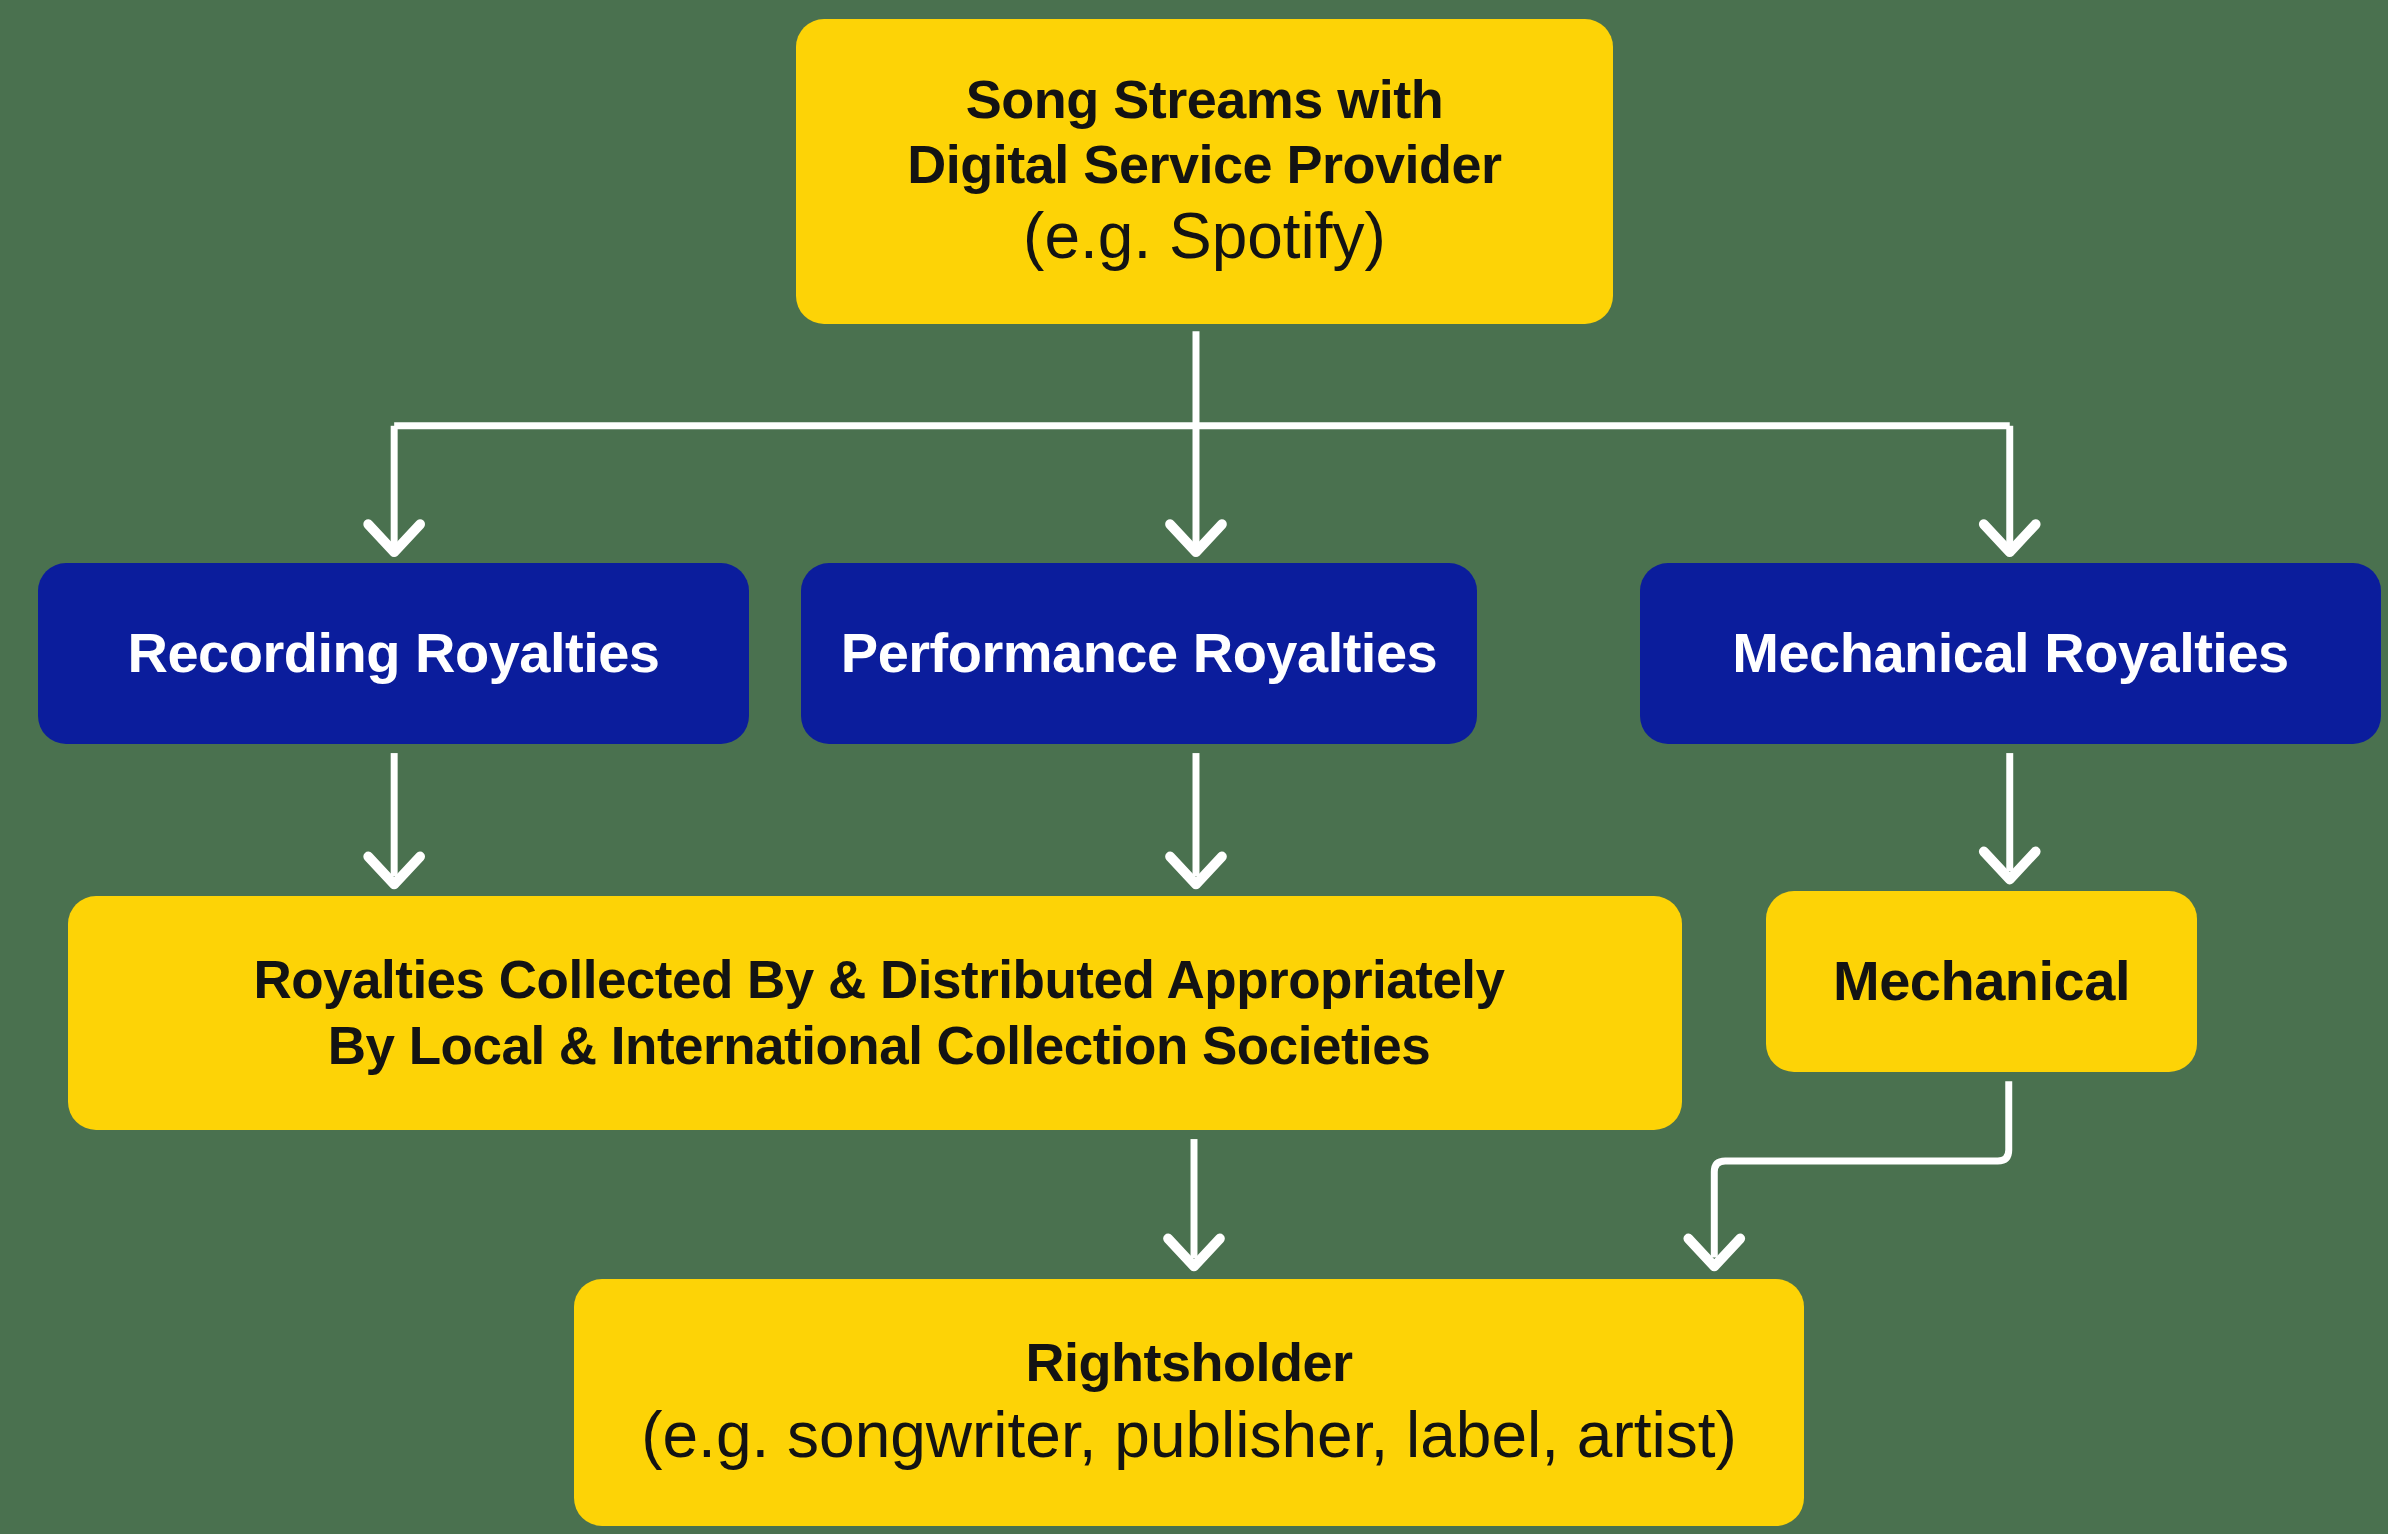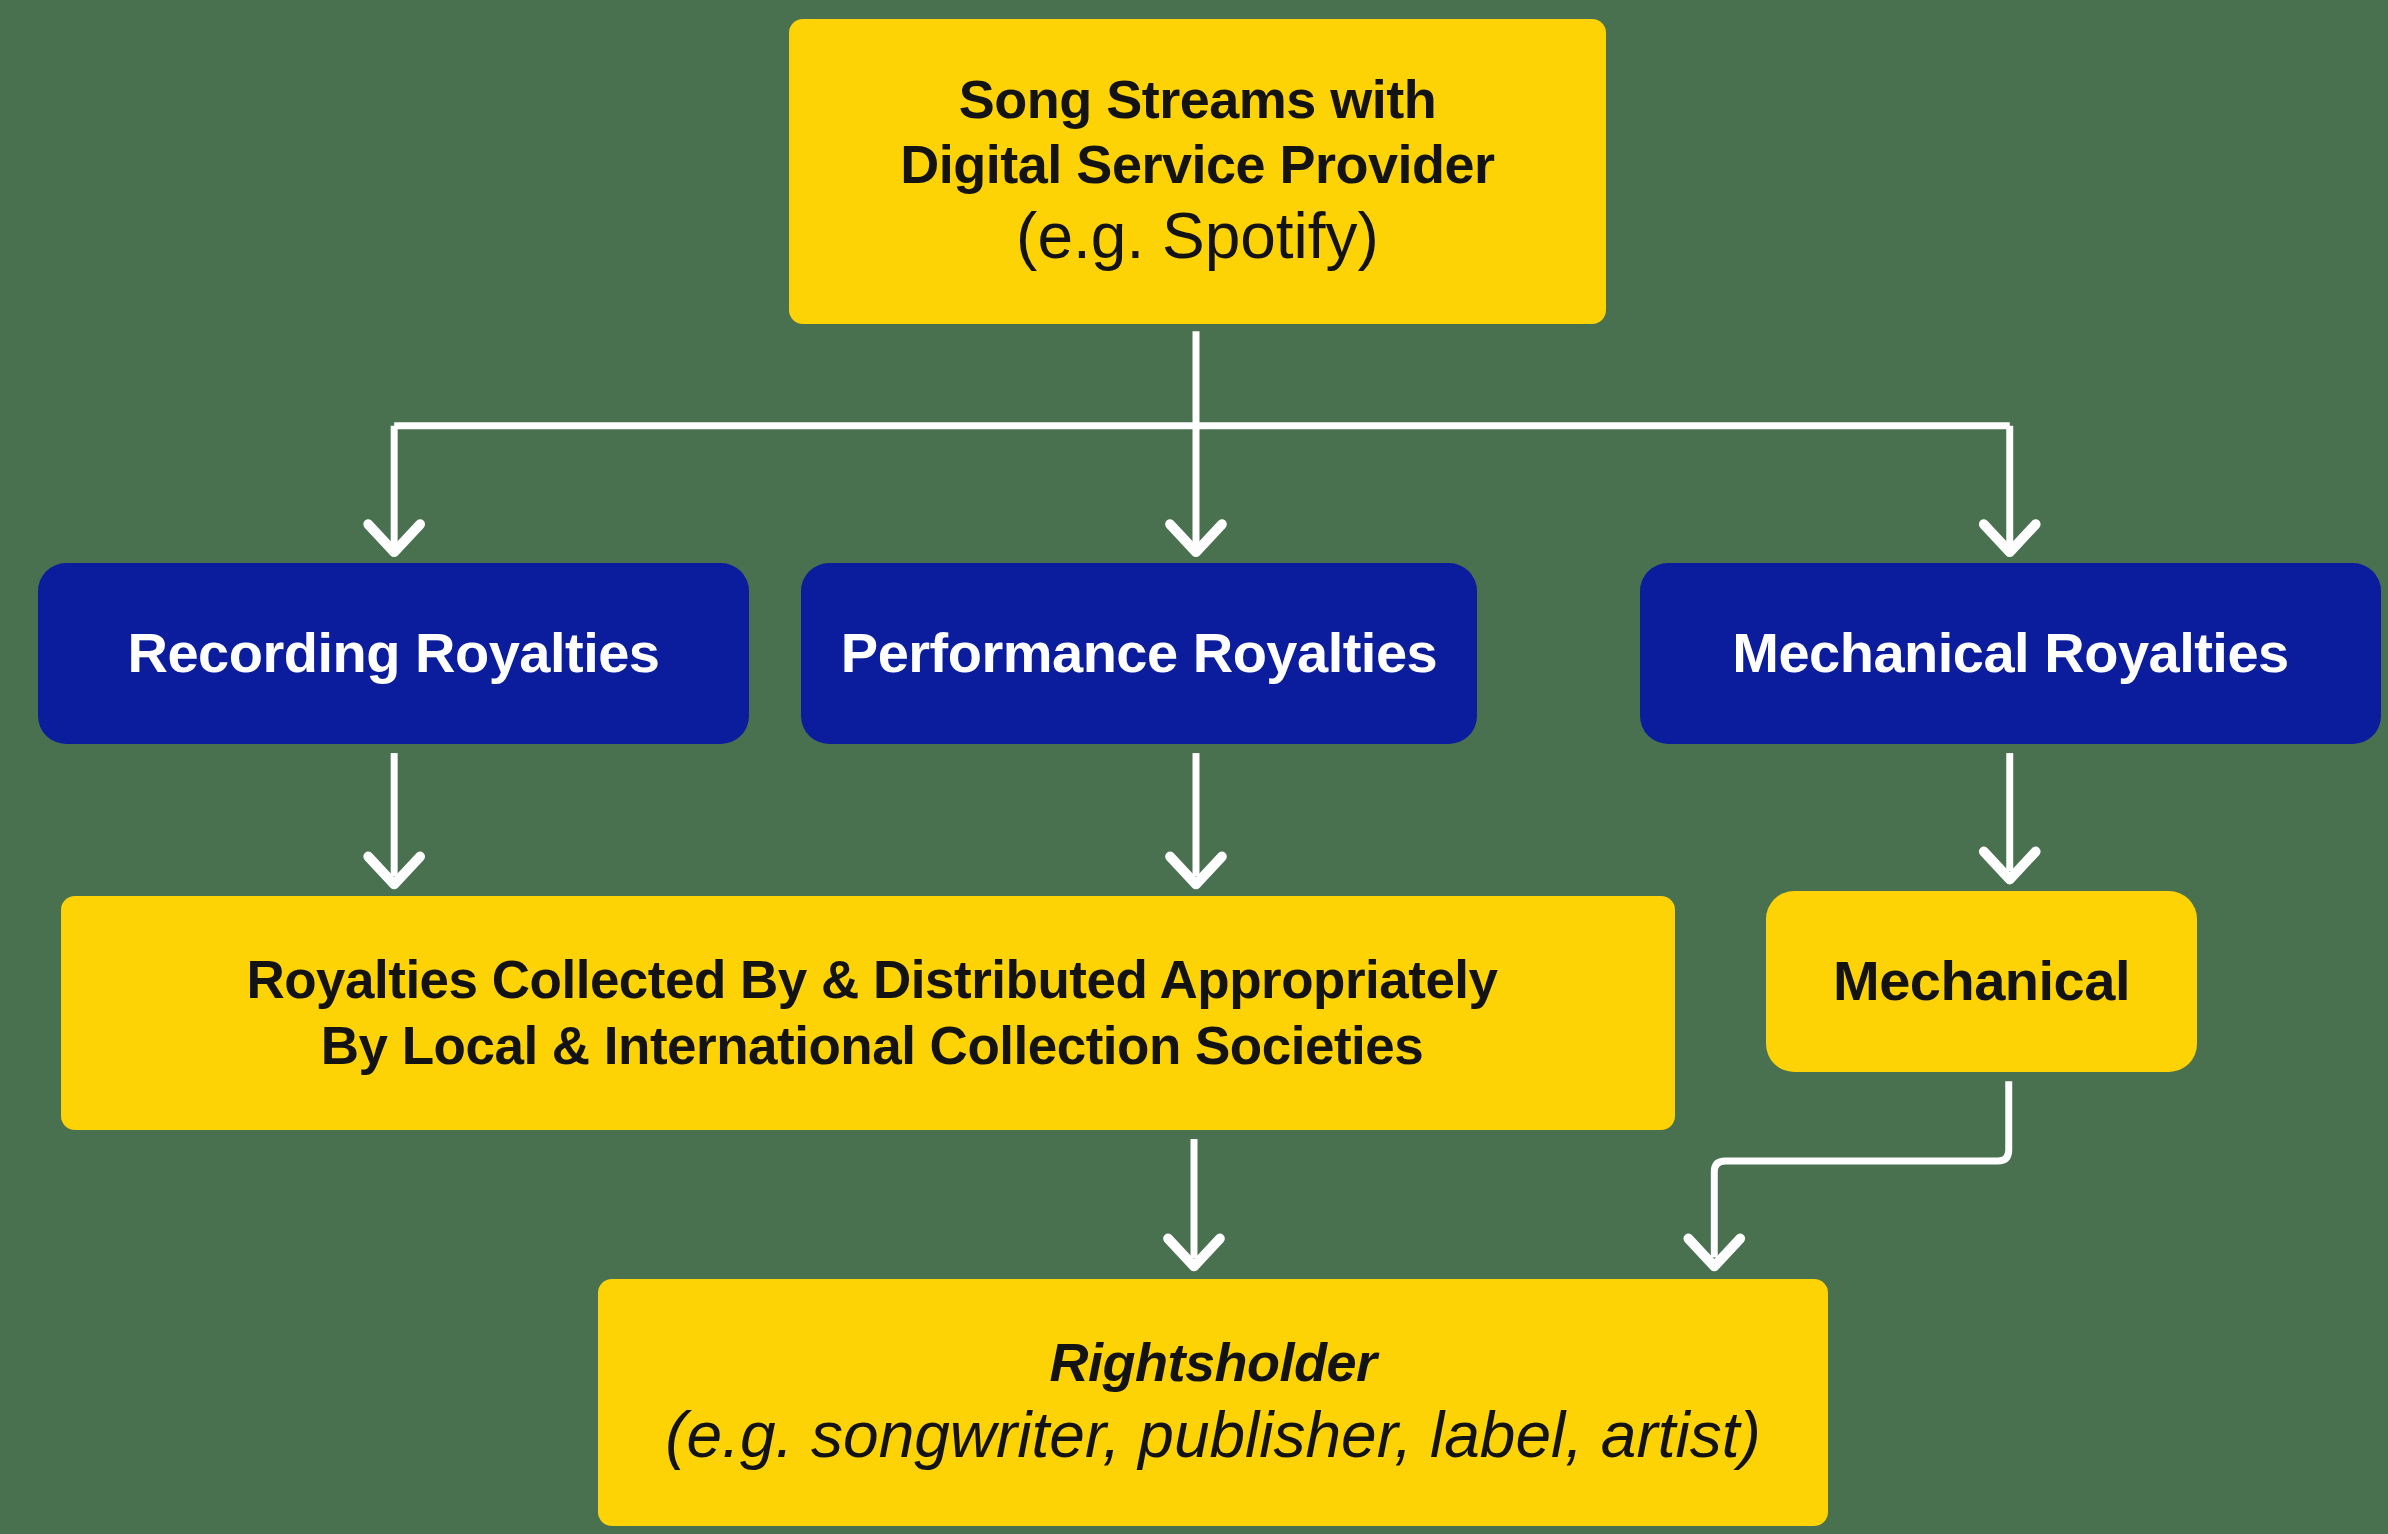--- a/index.html
+++ b/index.html
@@ -27,35 +27,35 @@
     pointer-events:none;
   }
   .node{
     position:absolute;
     display:flex;flex-direction:column;
     align-items:center;justify-content:center;
     text-align:center;
   }
   .node-yellow{background:var(--yellow);color:var(--ink);}
   .node-blue{background:var(--blue);color:var(--white);}
-  .r-lg{border-radius:14px;}
+  .r-lg{border-radius:28px;margin-left:7px;}
   .r-md{border-radius:28px;}
   .label-lg{font-weight:bold;font-size:56px;line-height:1.15;letter-spacing:-0.5px;white-space:nowrap;}
   .label-md{font-weight:bold;font-size:54px;line-height:1.2;letter-spacing:-0.5px;white-space:nowrap;}
   .label-sm{font-weight:bold;font-size:53px;line-height:1.25;letter-spacing:-0.5px;white-space:nowrap;}
   .subtitle{font-weight:400;font-size:64px;line-height:1.25;white-space:nowrap;}
 
   
   #node-song-streams {left:789px; top:19px;  width:817px;  height:305px;}
   #node-recording    {left:38px;  top:563px; width:711px;  height:181px;}
   #node-performance  {left:801px; top:563px; width:676px;  height:181px;}
   #node-mechanical   {left:1640px;top:563px; width:741px;  height:181px;}
   #node-collection   {left:61px;  top:896px; width:1614px; height:234px;padding-left:8px;}
   #node-distributor  {left:1766px;top:891px; width:431px;  height:181px;}
-  #node-rightsholder {left:598px; top:1279px;width:1230px; height:247px;font-style:italic;}
+  #node-rightsholder {left:567px; top:1279px;width:1230px; height:247px;}
 </style>
 </head>
 <body>
 
 <div class="canvas">
 
   <svg class="connectors" viewBox="0 0 2400 1542">
     <g stroke="#FFFFFF" fill="none" stroke-width="7">
 
       <g>

